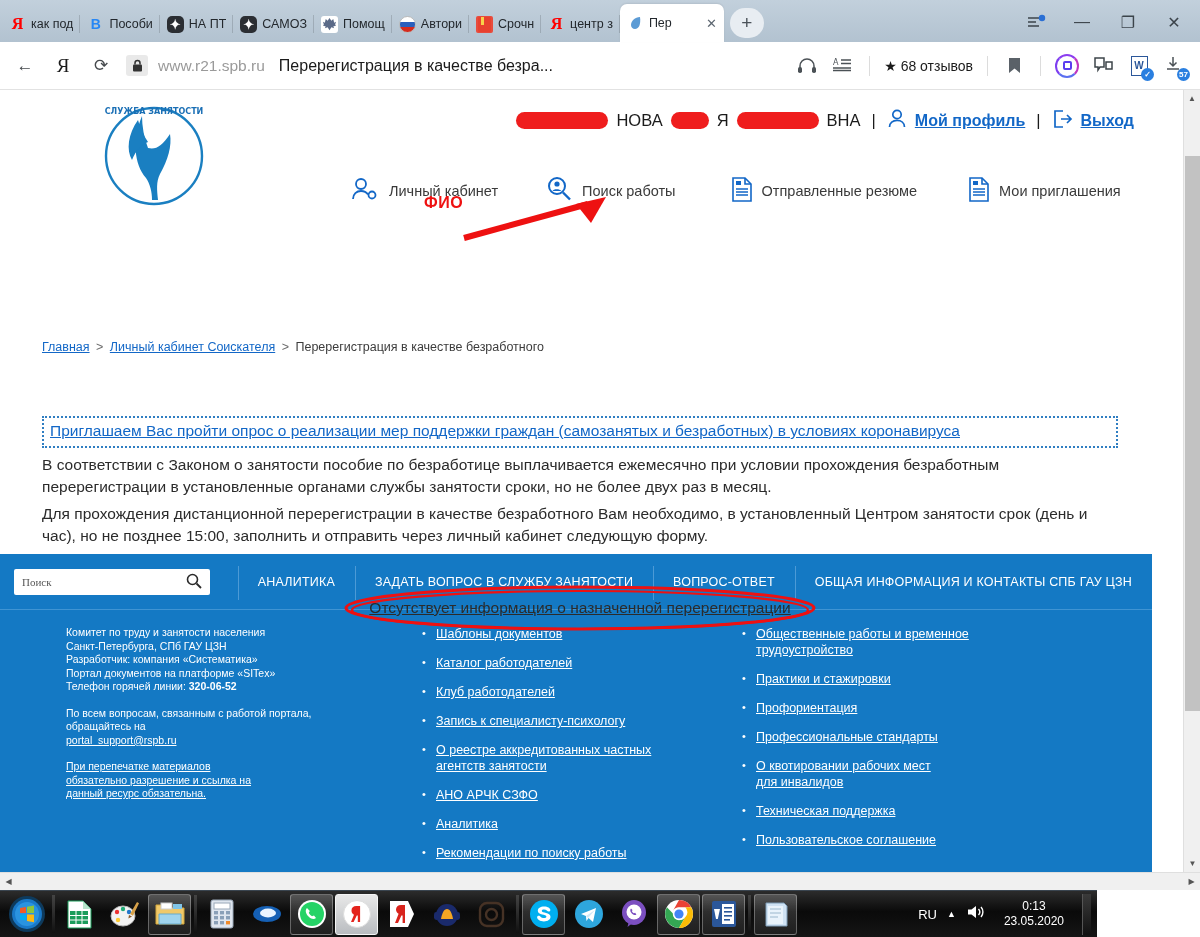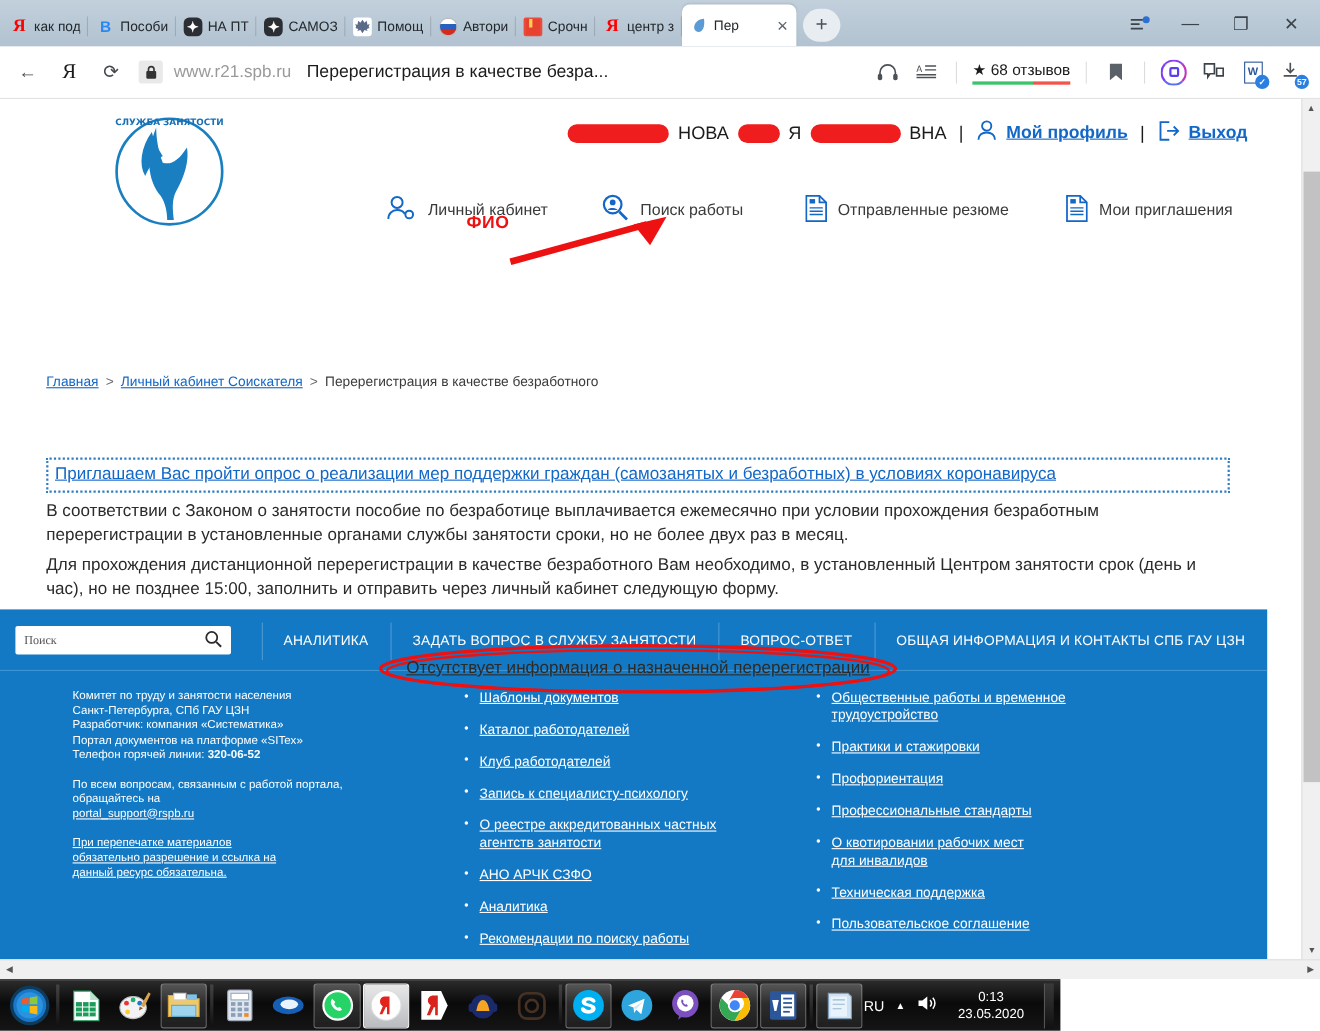--- a/index.html
+++ b/index.html
@@ -114,21 +114,21 @@
     width: 22px; height: 21px;
     background: #e9e9e9; border-radius: 3px;
     display: flex; align-items: center; justify-content: center;
     margin-left: 4px;
   }
   #url-host { color: #9a9a9a; font-size: 15.5px; margin-left: 6px; }
   #url-title { color: #1b1b1b; font-size: 16px; margin-left: 10px; white-space: nowrap; }
   #toolbar-right { margin-left: auto; display: flex; align-items: center; gap: 2px; }
   .tb-sep { width: 1px; height: 20px; background: #dcdcdc; margin: 0 7px; }
   #reviews {
-    display: flex; flex-direction: column; align-items: center;
+    display: flex; flex-direction: row; align-items: center;
     padding: 0 5px; cursor: pointer;
   }
   #reviews-top { font-size: 14px; color: #1b1b1b; white-space: nowrap; }
   #reviews-top .star { font-size: 14px; }
   #reviews-bar {
     width: 100%; height: 3px; margin-top: 3px;
     background: linear-gradient(to right, #3bc46a 0 62%, #f2554a 62% 100%);
   }
   #alice-icon {
     width: 24px; height: 24px; border-radius: 50%;
@@ -343,21 +343,21 @@
     width: 1200px; height: 18px;
     background: #f0f0f0; border-top: 1px solid #dfdfdf;
     display: flex; align-items: center; justify-content: space-between;
   }
   #hscroll .arr { width: 17px; text-align: center; font-size: 8px; color: #555; }
   #hthumb { height: 16px; background: #f0f0f0; flex: 1; }
 
   
   #taskbar {
     position: absolute; left: 0; top: 890px;
-    width: 964px; height: 47px;
+    width: 1097px; height: 47px;
     background: linear-gradient(#2c2c2c, #0a0a0a 45%, #151515);
     display: flex; align-items: center;
     border-top: 1px solid #3a4550;
   }
   #start-orb {
     width: 46px; height: 40px;
     margin-left: 4px;
     display: flex; align-items: center; justify-content: center;
   }
   .tb-app {

